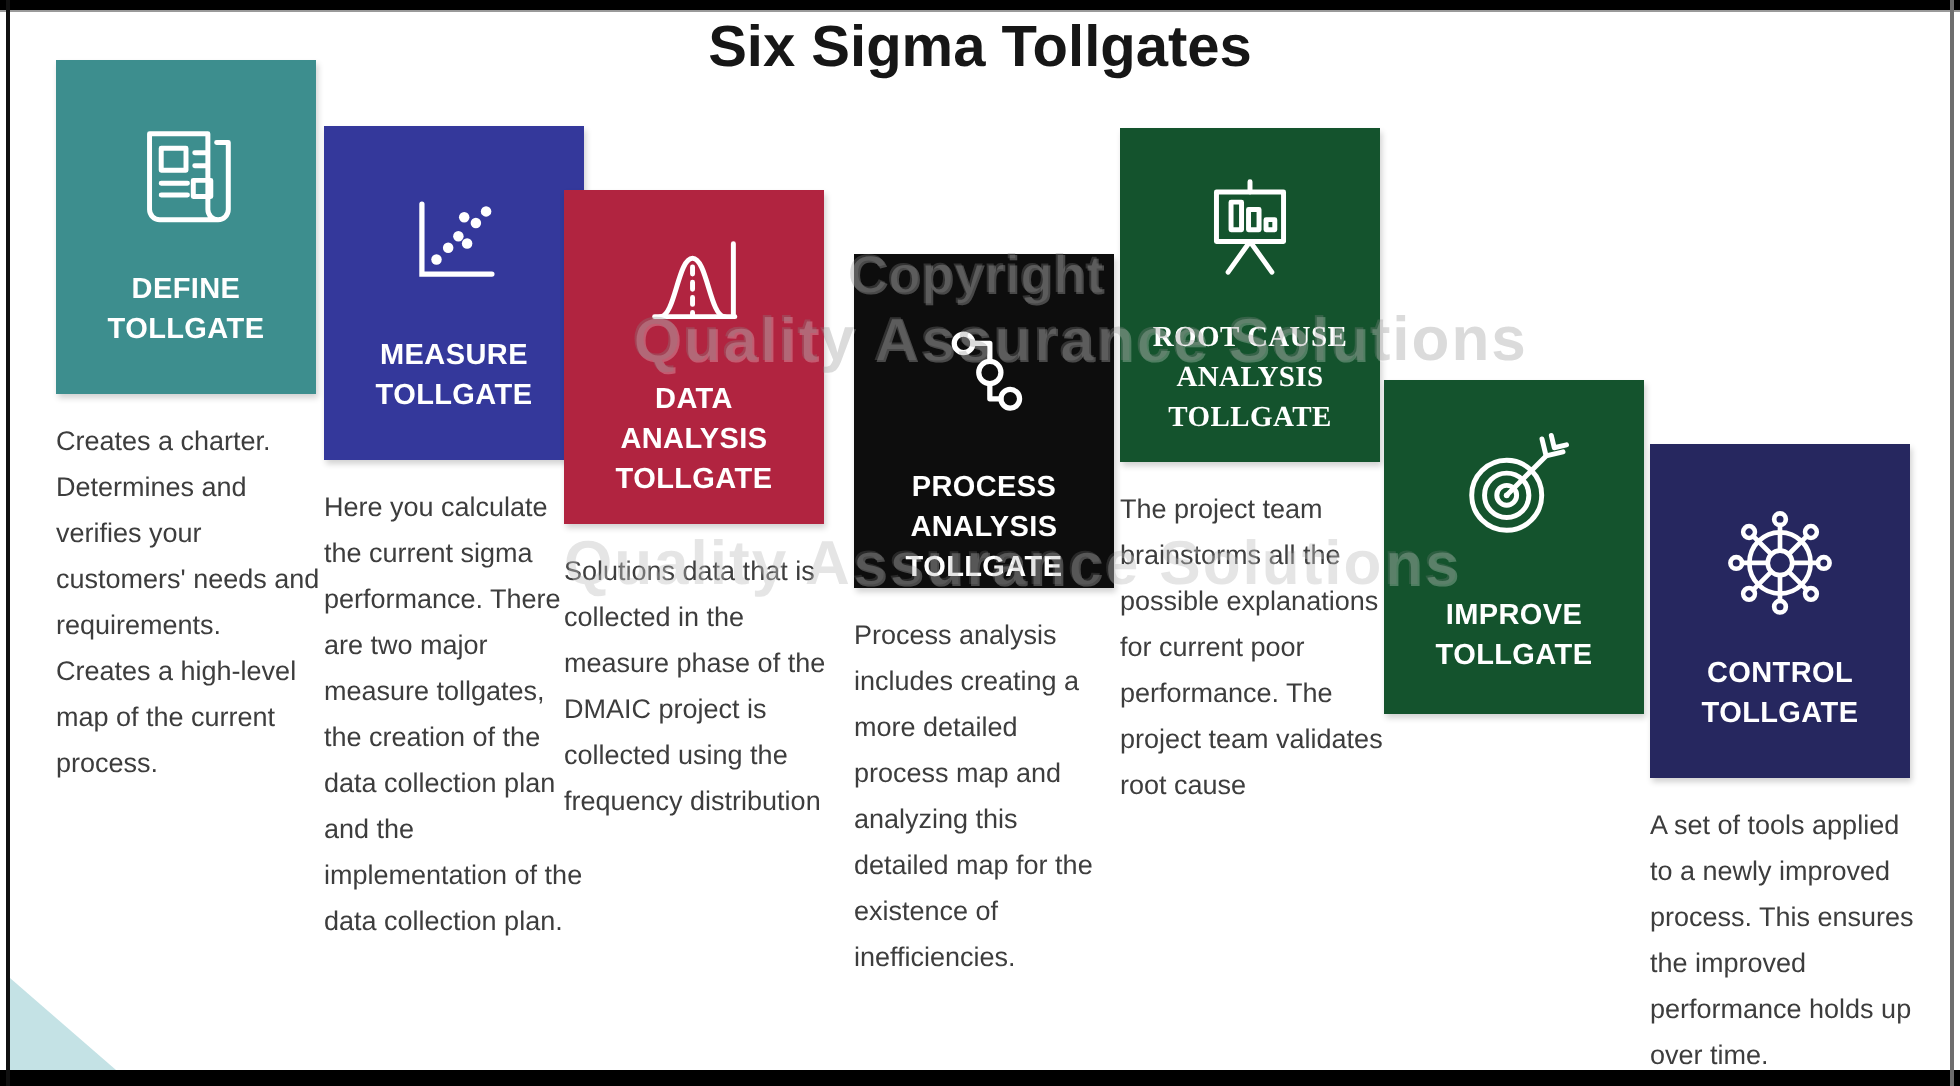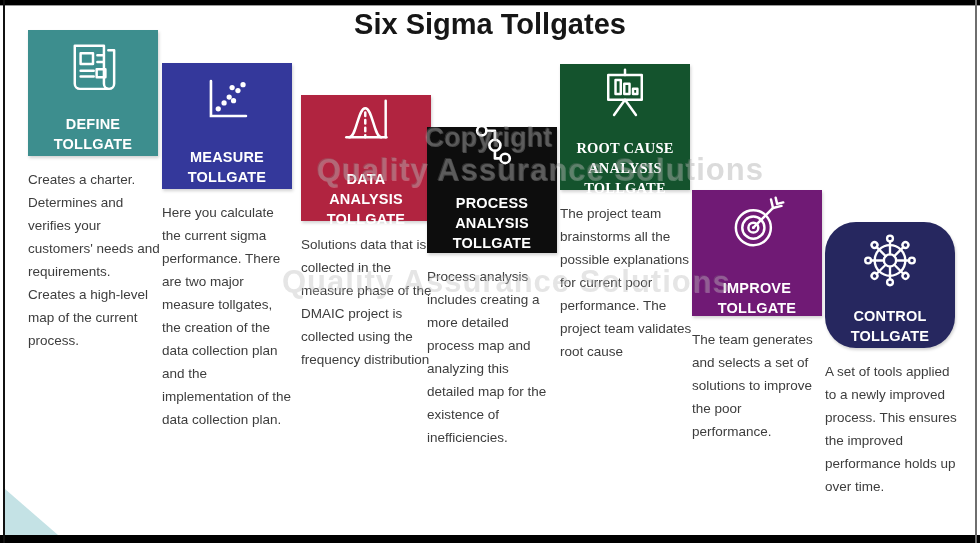--- a/index.html
+++ b/index.html
@@ -12,21 +12,21 @@
   .left-edge{position:absolute;left:3px;top:0;width:2px;height:543px;background:#111;z-index:5;}
   .right-edge{position:absolute;left:975px;top:0;width:2px;height:543px;background:#6e6e6e;z-index:5;}
   .corner-triangle{position:absolute;left:5px;bottom:8px;width:53px;height:46px;
     clip-path:polygon(0 0,0 100%,100% 100%);z-index:4;}
   .page-title{
     position:absolute;left:0;top:7px;width:980px;text-align:center;
     font-size:29px;line-height:34px;font-weight:700;color:#161616;z-index:3;
   }
   .column{position:absolute;top:0;width:130px;z-index:2;}
   .card{
-    width:130px;height:126px;display:flex;flex-direction:column;
+    width:130px;height:167px;display:flex;flex-direction:column;
     align-items:center;justify-content:center;gap:12px;
     box-shadow:1px 2px 3px rgba(0,0,0,0.18);
   }
   .icon{display:block;line-height:0;}
   .icon svg{width:70px;height:70px;display:block;}
   .card-title{
     color:#ffffff;font-weight:700;font-size:14.5px;line-height:20px;
     text-align:center;white-space:pre-line;letter-spacing:0.2px;
   }
   .desc{
@@ -92,21 +92,21 @@
         </g>
       </g>
         </svg>
     </span>
     <div class="card-title">MEASURE
 TOLLGATE</div>
   </div>
   <div class="desc">Here you calculate the current sigma performance. There are two major measure tollgates, the creation of the data collection plan and the implementation of the data collection plan.</div>
 </div>
 
-<div class="column" style="left:301px">
+<div class="column" style="left:282px">
   <div class="card" style="margin-top: 95px; background-color: rgb(177, 36, 64);">
     <span class="icon">
       <svg viewBox="0 0 48 48">
           <g fill="none" stroke="#fff" stroke-width="1.7" stroke-linecap="round">
         <path d="M10.5 34.5 H38"></path>
         <path d="M37.5 9.5 V34.5"></path>
         <path d="M12.5 34.5 C17.5 34.5 18.5 14.5 23.5 14.5 C28.5 14.5 29.5 34.5 34.5 34.5"></path>
         <path d="M23.5 17.5 V34.5" stroke-dasharray="2.4 2.8"></path>
       </g>
         </svg>
@@ -153,42 +153,41 @@
         </svg>
     </span>
     <div class="card-title">ROOT CAUSE
 ANALYSIS
 TOLLGATE</div>
   </div>
   <div class="desc">The project team brainstorms all the possible explanations for current poor performance. The project team validates root cause</div>
 </div>
 
 <div class="column" style="left:692px">
-  <div class="card" style="margin-top: 190px; background-color: #701a75; gap: 19px;">
+  <div class="card" style="margin-top: 190px; background-color: #14532d; gap: 19px;">
     <span class="icon">
       <svg viewBox="0 0 48 48">
           <g fill="none" stroke="#fff" stroke-width="1.7" stroke-linecap="round" stroke-linejoin="round">
         <circle cx="21.5" cy="26.5" r="12"></circle>
         <circle cx="21.5" cy="26.5" r="7.6"></circle>
         <circle cx="21.5" cy="26.5" r="3.4"></circle>
         <circle cx="21.5" cy="26.5" r="1" fill="#fff" stroke="none"></circle>
         <path d="M21.5 26.5 L35 13"></path>
         <path d="M35 13 L33.6 7.2 M35 13 L40.8 11.6"></path>
         <path d="M37.8 10.2 L36.8 6 M37.8 10.2 L42 9.2"></path>
       </g>
         </svg>
     </span>
     <div class="card-title">IMPROVE
 TOLLGATE</div>
   </div>
-  <div class="desc">The team generates and selects a set of solutions to improve the poor performance.</div>
 </div>
 
 <div class="column" style="left:825px">
-  <div class="card" style="margin-top: 222px; background-color: rgb(38, 39, 95); border-radius: 31px;">
+  <div class="card" style="margin-top: 222px; background-color: rgb(38, 39, 95);">
     <span class="icon">
       <svg viewBox="0 0 48 48">
           <g fill="none" stroke="#fff" stroke-width="1.6" stroke-linecap="round">
         <circle cx="24" cy="25" r="10.5"></circle>
         <circle cx="24" cy="25" r="4.2"></circle>
         <g transform="rotate(0 24 25)">
               <line x1="24" y1="20.8" x2="24" y2="14.5"></line>
               <line x1="24" y1="14.5" x2="24" y2="12"></line>
               <circle cx="24" cy="10" r="2"></circle>
             </g>

